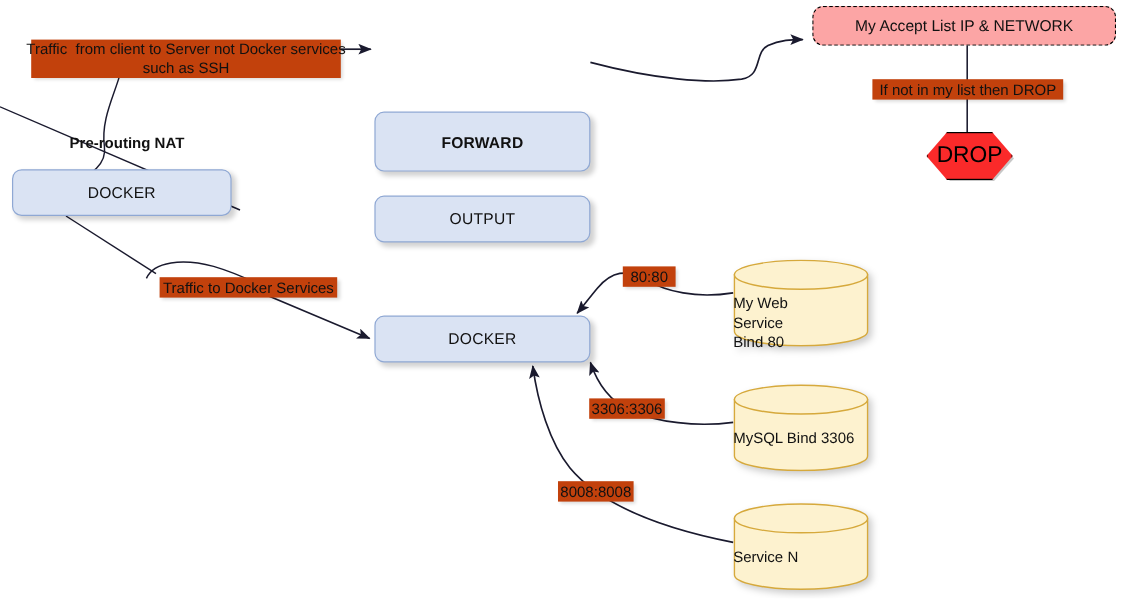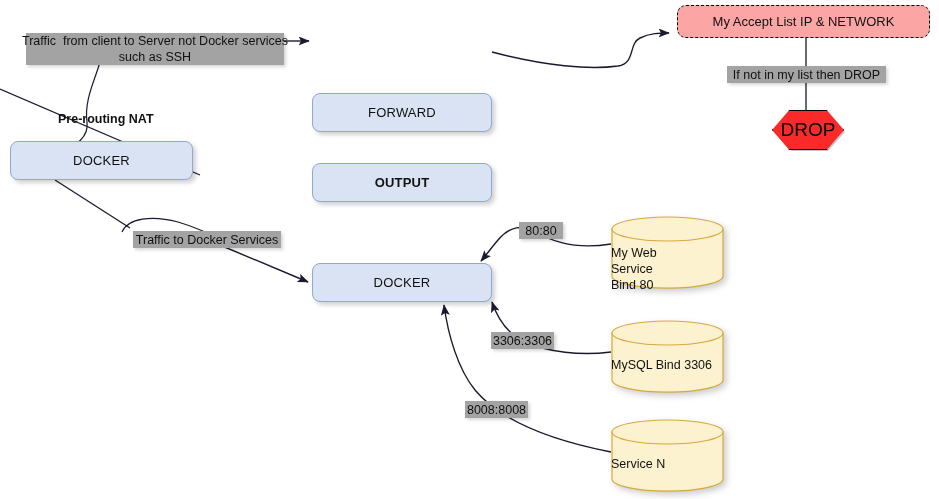--- a/index.html
+++ b/index.html
@@ -87,21 +87,21 @@
     width: 100%;
     text-align: left;
     font-size: 12.5px;
     color: #111111;
     line-height: 16px;
   }
 
   
   .plate {
     position: absolute;
-    background: #a3a3a3;
+    background: #c2410c;
     color: #111111;
     font-size: 12.5px;
     line-height: 16px;
     text-align: center;
     padding: 1px 3px;
     box-sizing: border-box;
     box-shadow: 2px 2px 3px rgba(0,0,0,0.16);
     white-space: pre;
   }
   .plain {
@@ -159,23 +159,23 @@
     <span>such as SSH</span>
   </div>
 
   <div class="plain bold" style="left:58px; top:111px;">Pre-routing NAT</div>
 
   <div class="plate" style="left:133px; top:231px; width:148px; height:17px; display:flex; align-items:center; justify-content:center;">Traffic to Docker Services</div>
 
   <div class="chain-box" style="left:10px; top:141px; width:183px; height:39px;">DOCKER</div>
 
 
-  <div class="chain-box" style="left:312px; top:93px; width:180px; height:39px;">FORWARD</div>
-
-  <div class="chain-box" style="left:312px; top:163px; width:180px; height:39px;font-weight:bold;">OUTPUT</div>
+  <div class="chain-box" style="left:312px; top:93px; width:180px; height:50px;font-weight:bold;">FORWARD</div>
+
+  <div class="chain-box" style="left:312px; top:163px; width:180px; height:39px;">OUTPUT</div>
 
   <div class="chain-box" style="left:312px; top:263px; width:180px; height:39px;">DOCKER</div>
 
   <div class="dashed-box" style="left:677px; top:5px; width:253px; height:33px;">My Accept List IP &amp; NETWORK</div>
 
   <div class="plate" style="left:727px; top:66px; width:159px; height:17px; display:flex; align-items:center; justify-content:center;">If not in my list then DROP</div>
 
   <div class="hex-shadow" style="left:775px; top:113px; width:70px; height:38px;"></div>
   <div class="hexagon" style="left:772px; top:110px; width:70px; height:38px;">DROP</div>
 

